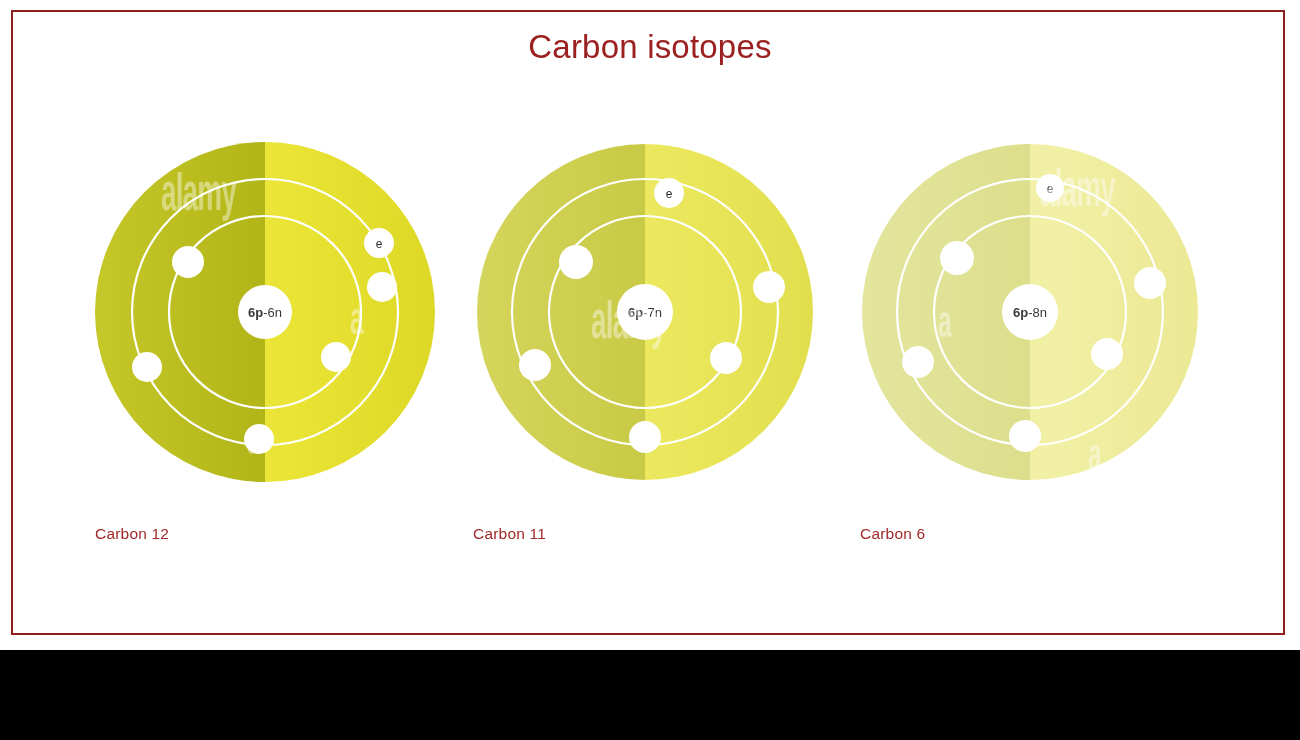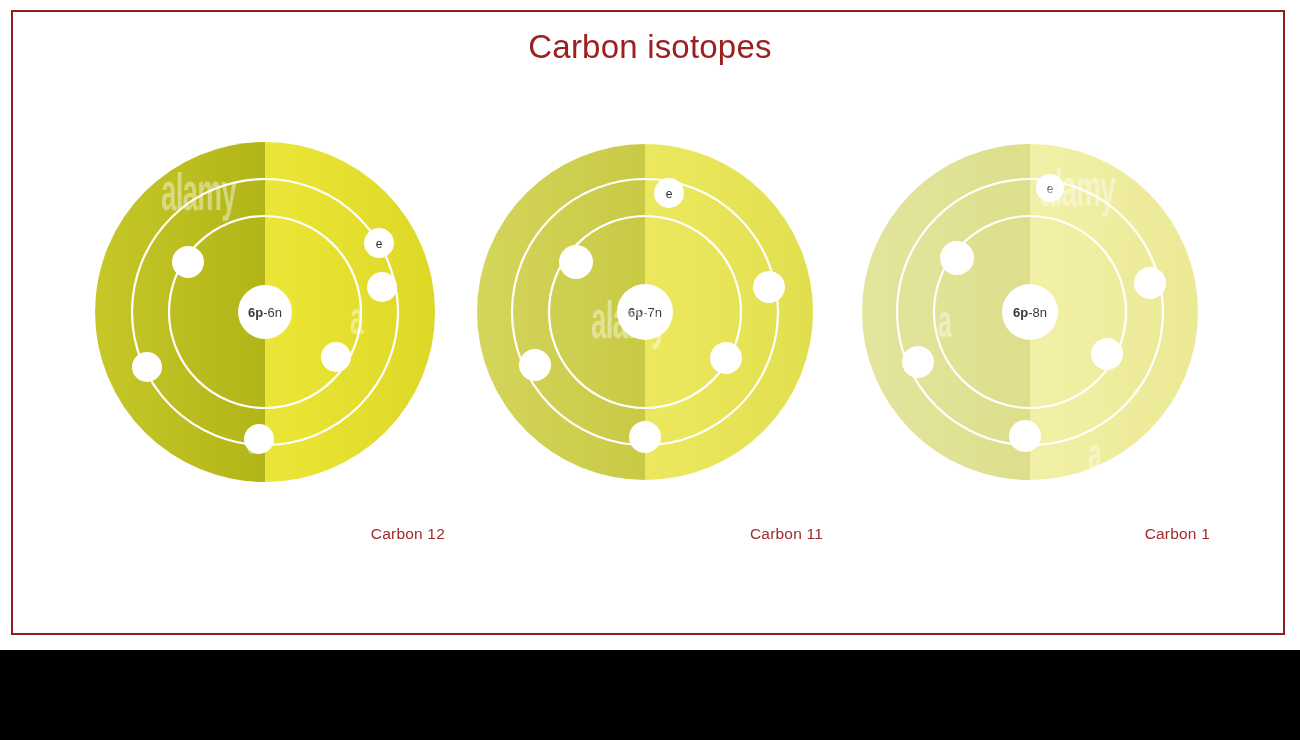--- a/index.html
+++ b/index.html
@@ -67,21 +67,21 @@
     left: 0;
     top: 0;
     width: 350px;
     height: 350px;
   }
   .atom-caption {
     position: absolute;
     left: 0;
     top: 385px;
     width: 350px;
-    text-align: right;
+    text-align: left;
     font-size: 15.5px;
     color: #a12a2a;
     font-family: "Liberation Sans", sans-serif;
     letter-spacing: 0.2px;
   }
 
   
   .wm {
     position: absolute;
     font-family: "Liberation Sans", sans-serif;
@@ -248,21 +248,21 @@
             <circle cx="97" cy="118" r="17" fill="#ffffff"></circle>
             <circle cx="247" cy="214" r="16" fill="#ffffff"></circle>
             <circle cx="170" cy="172" r="28" fill="#ffffff"></circle>
             <text class="nuc-text" x="170" y="177" text-anchor="middle"><tspan class="bold">6p</tspan><tspan>-</tspan><tspan>8n</tspan></text>
           </g>
         </svg>
         <div class="wm" style="left:180px; top:18px; font-size:34px;">alamy</div>
         <div class="wm" style="left:78px; top:155px; font-size:30px;">a</div>
         <div class="wm" style="left:228px; top:288px; font-size:30px;">a</div>
       </div>
-      <div class="atom-caption">Carbon 1</div>
+      <div class="atom-caption">Carbon 6</div>
     </div>
 
   </div>
 </div>
 
 <div id="footer">
   
   
   
 </div>

